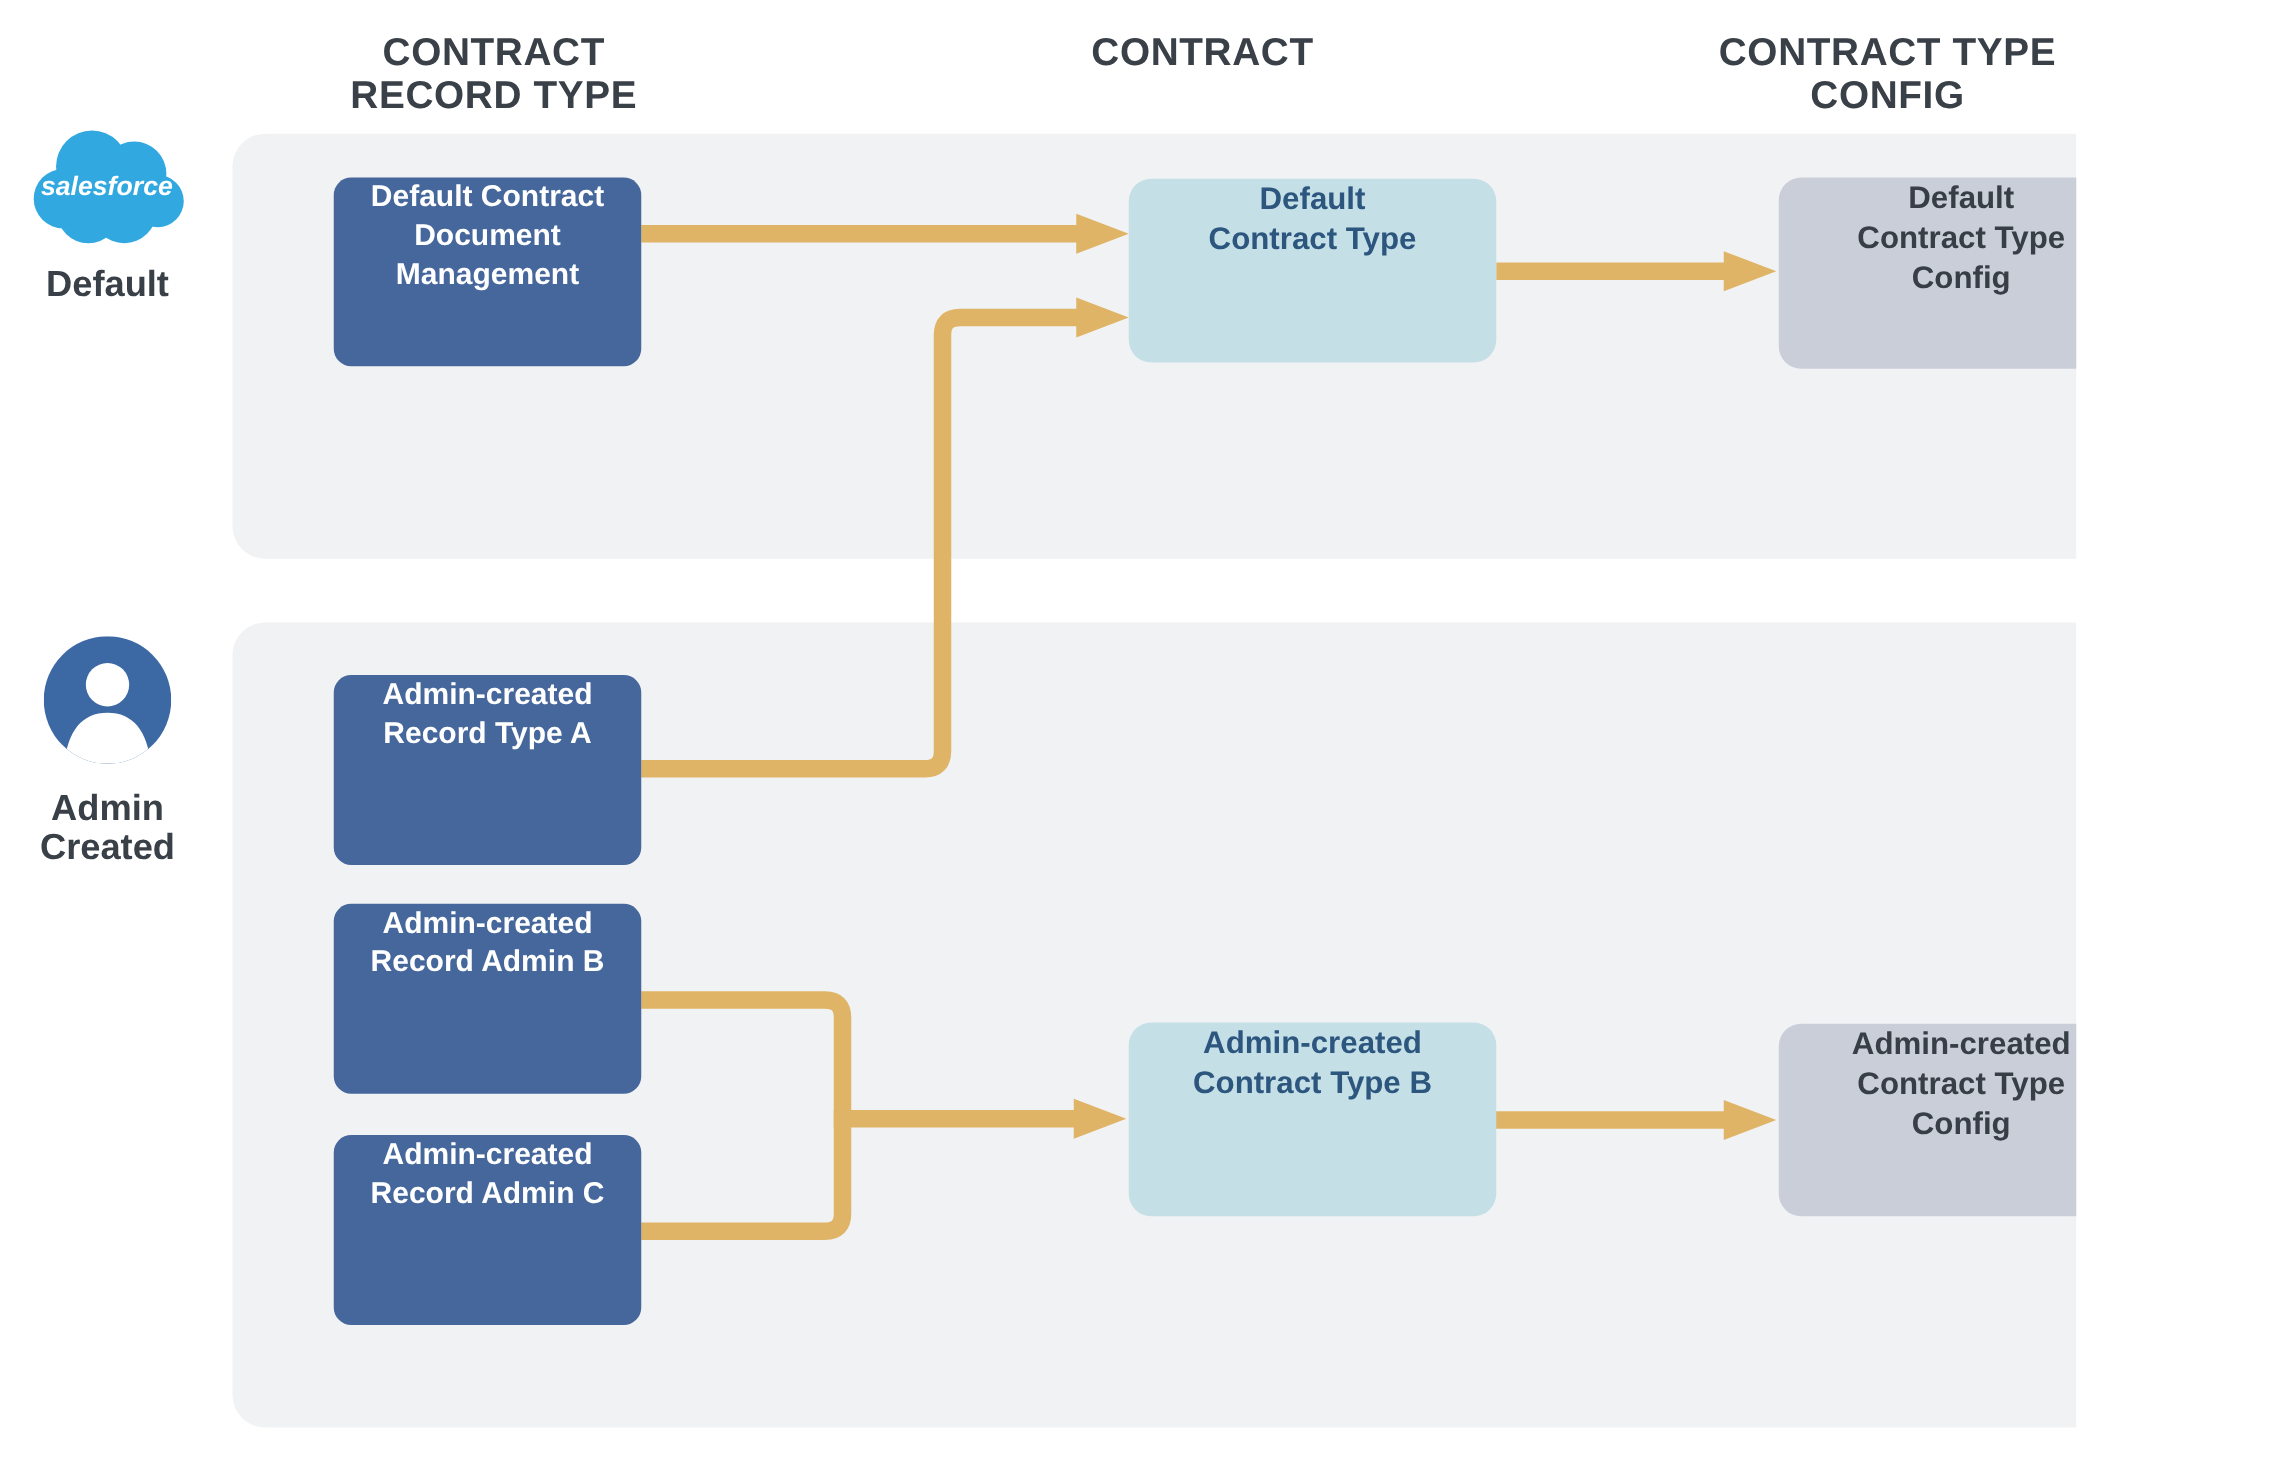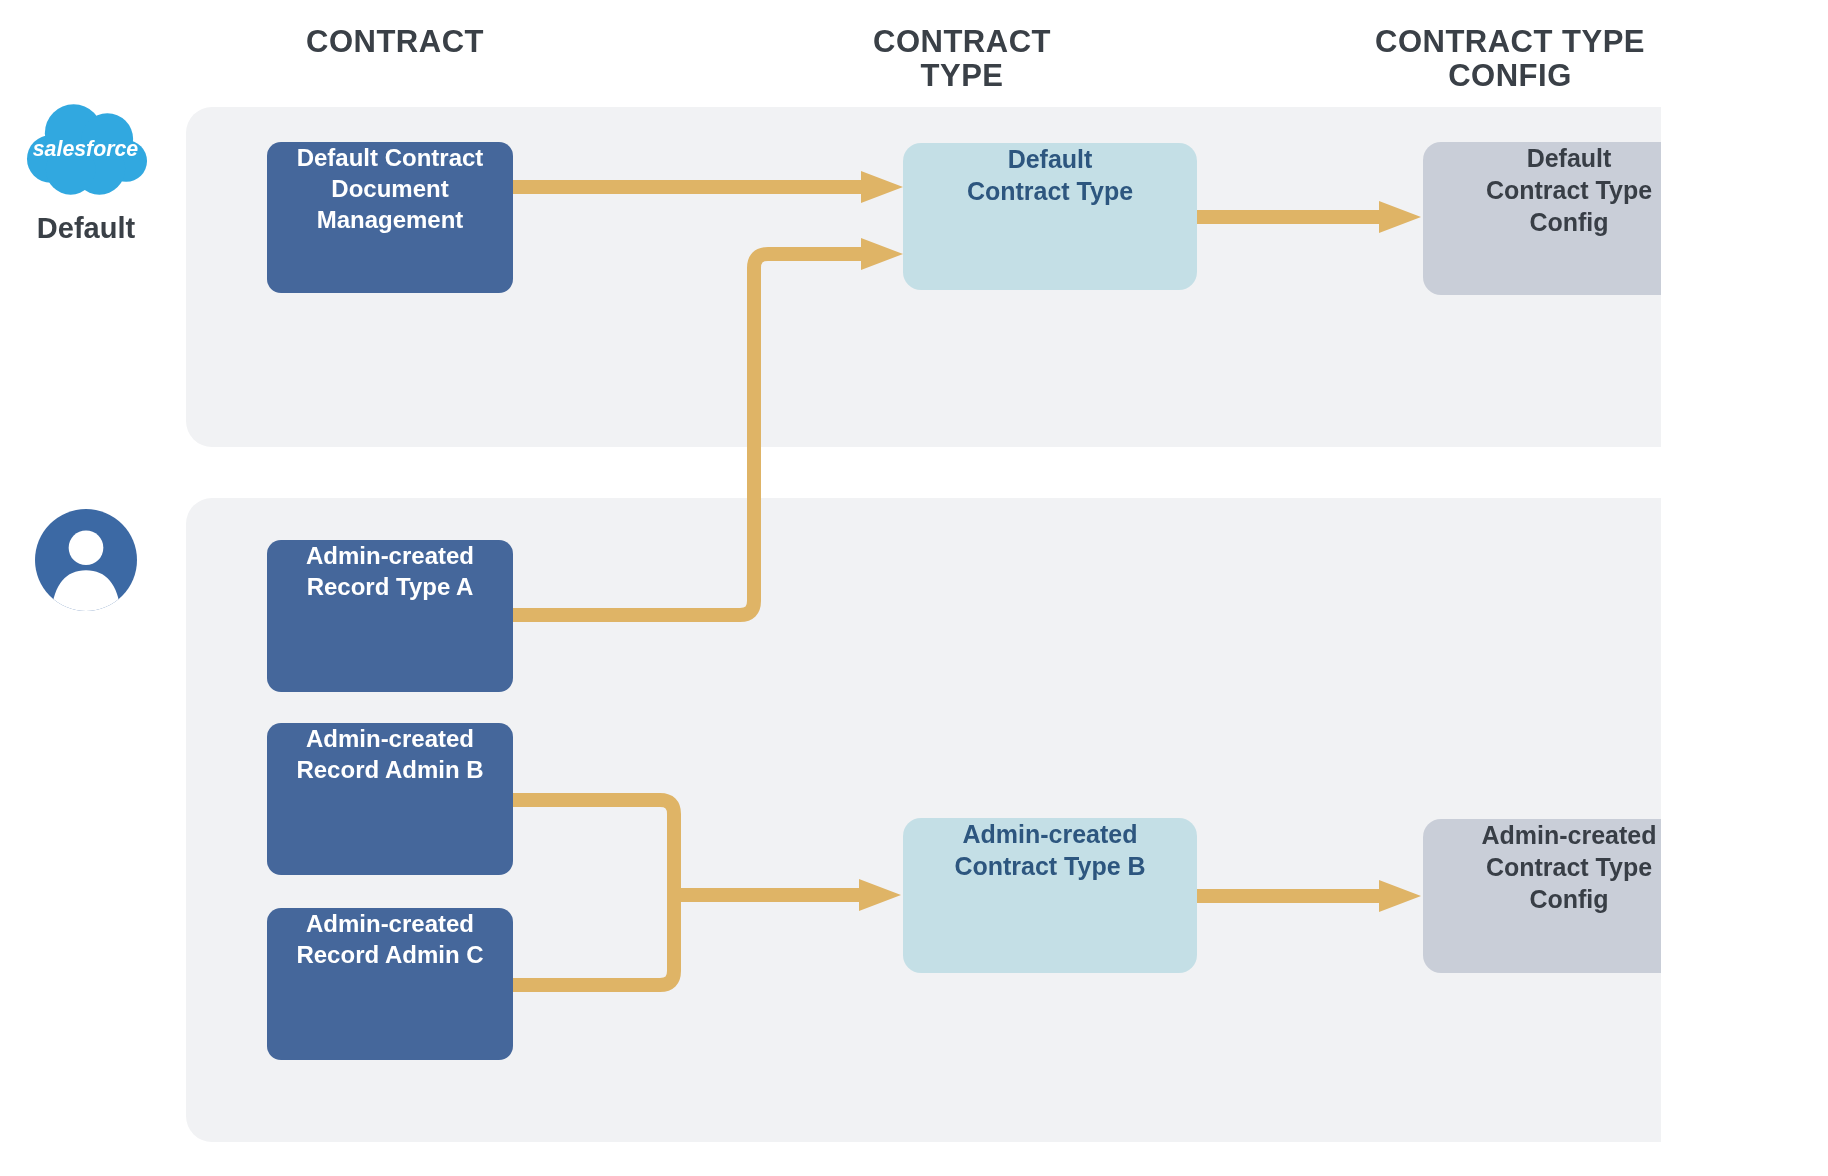--- a/index.html
+++ b/index.html
@@ -54,24 +54,24 @@
         font-weight:bold;font-size:29px;line-height:31px;color:var(--heading-text);z-index:3;}
   #sf-logo text{font-family:"Liberation Sans",sans-serif;font-style:italic;font-weight:bold;}
 </style>
 </head>
 <body>
 
 <div class="stage">
 
   <div class="heading" id="h1">
     <div>CONTRACT</div>
+    <div>RECORD TYPE</div>
   </div>
   <div class="heading" id="h2">
     <div>CONTRACT</div>
-    <div>TYPE</div>
   </div>
   <div class="heading" id="h3">
     <div>CONTRACT TYPE</div>
     <div>CONFIG</div>
   </div>
 
   <div class="panel" id="panel-default"></div>
   <div class="panel" id="panel-admin"></div>
 
   <svg id="sf-logo" viewBox="0 0 125 100">
@@ -92,20 +92,24 @@
         <clipPath id="adminClip">
           <circle cx="50" cy="50" r="50"></circle>
         </clipPath>
       </defs>
     <circle cx="50" cy="50" r="50" fill="var(--admin-blue)"></circle>
     <g clip-path="url(#adminClip)" fill="#ffffff">
       <circle cx="50" cy="38" r="17"></circle>
       <path d="M 50 60 C 30 60 19 74 16 100 L 84 100 C 81 74 70 60 50 60 Z"></path>
     </g>
   </svg>
+  <div id="label-admin">
+    <div>Admin</div>
+    <div>Created</div>
+  </div>
 
   <svg id="arrows" width="1828" height="1176" viewBox="0 0 1828 1176">
     <path class="flow" d="M 513 187 L 863 187"></path>
     <polygon class="head" points="903,187 861,171 861,203"></polygon>
     <path class="flow" d="M 513 615 L 740 615 Q 754 615 754 601 L 754 268 Q 754 254 768 254 L 863 254"></path>
     <polygon class="head" points="903,254 861,238 861,270"></polygon>
     <path class="flow" d="M 1197 217 L 1383 217"></path>
     <polygon class="head" points="1421,217 1379,201 1379,233"></polygon>
     <path class="flow" d="M 513 800 L 660 800 Q 674 800 674 814 L 674 895"></path>
     <path class="flow" d="M 513 985 L 660 985 Q 674 985 674 971 L 674 895"></path>

